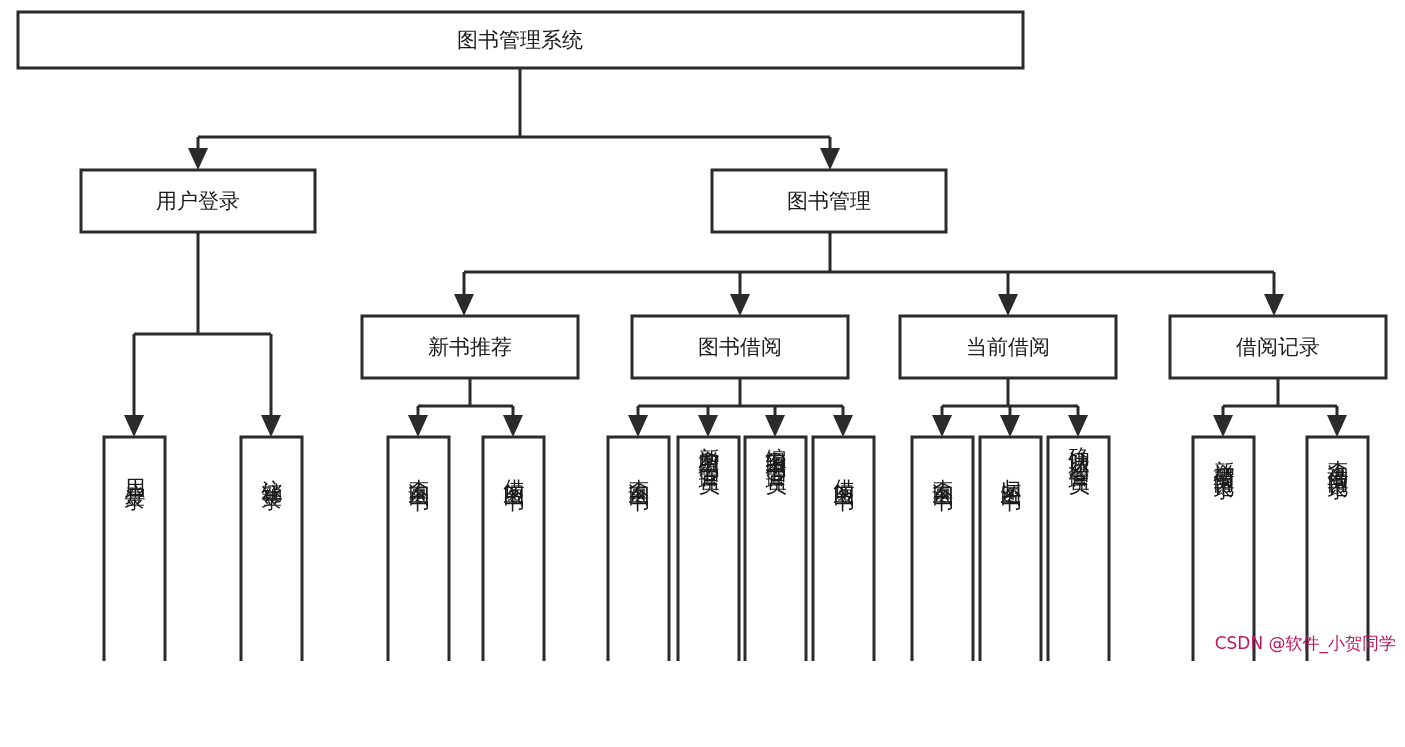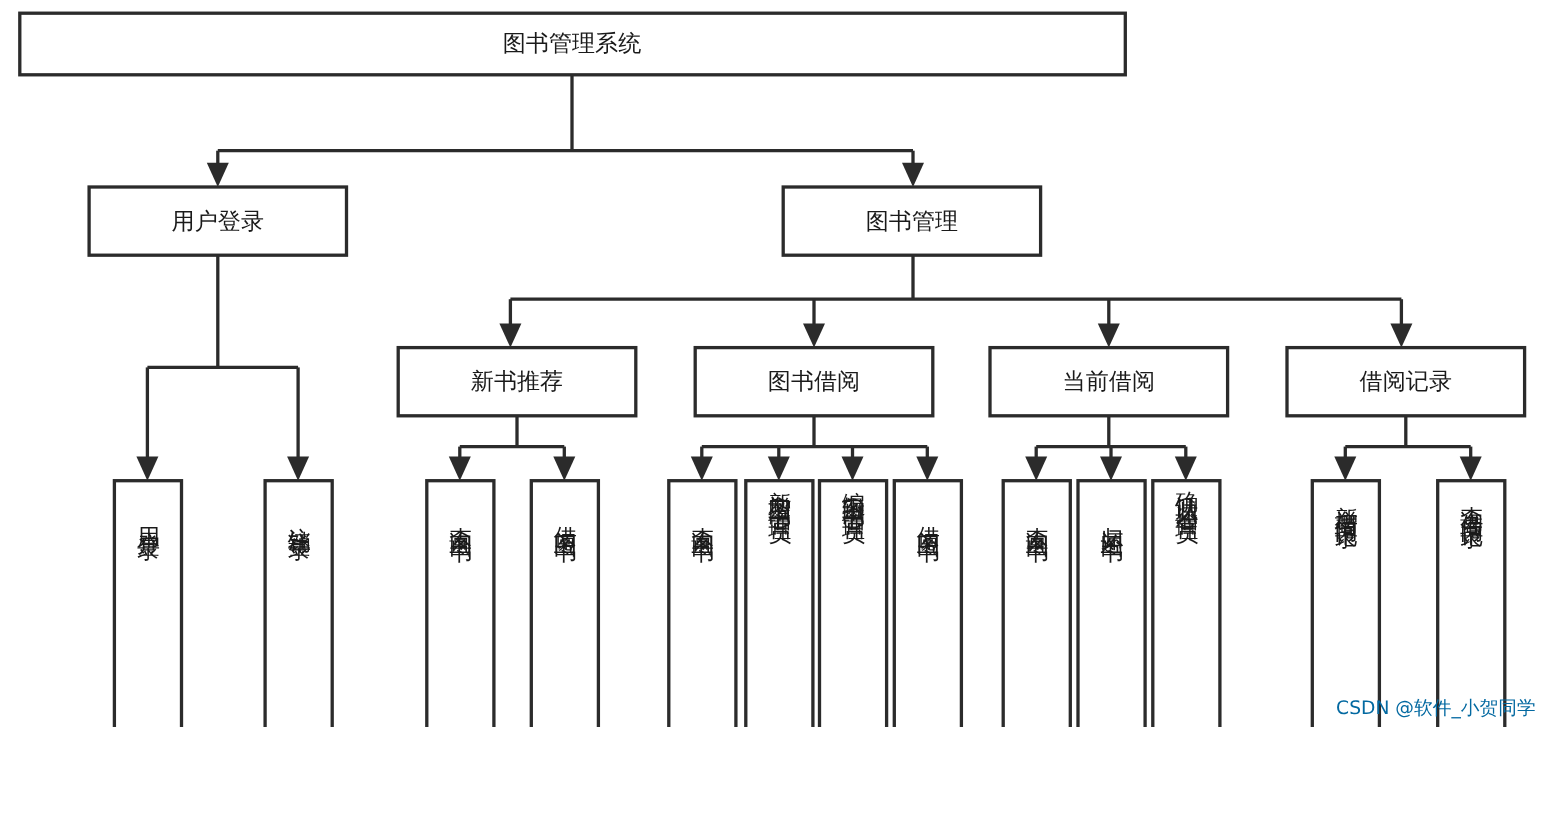--- a/index.html
+++ b/index.html
@@ -55,21 +55,21 @@
     text-anchor: middle;
     writing-mode: vertical-rl;
     letter-spacing: 4px;
   }
   .watermark-text {
     position: absolute;
     right: 9px;
     bottom: 6px;
     font-family: "DejaVu Sans", "Liberation Sans", sans-serif;
     font-size: 17px;
-    color: #0369a1;
+    color: #be185d;
     white-space: nowrap;
     user-select: none;
   }
 </style>
 </head>
 <body>
 
 <div id="diagram-root">
 
   <svg class="diagram-canvas" viewBox="0 0 1405 747" xmlns="http://www.w3.org/2000/svg">

